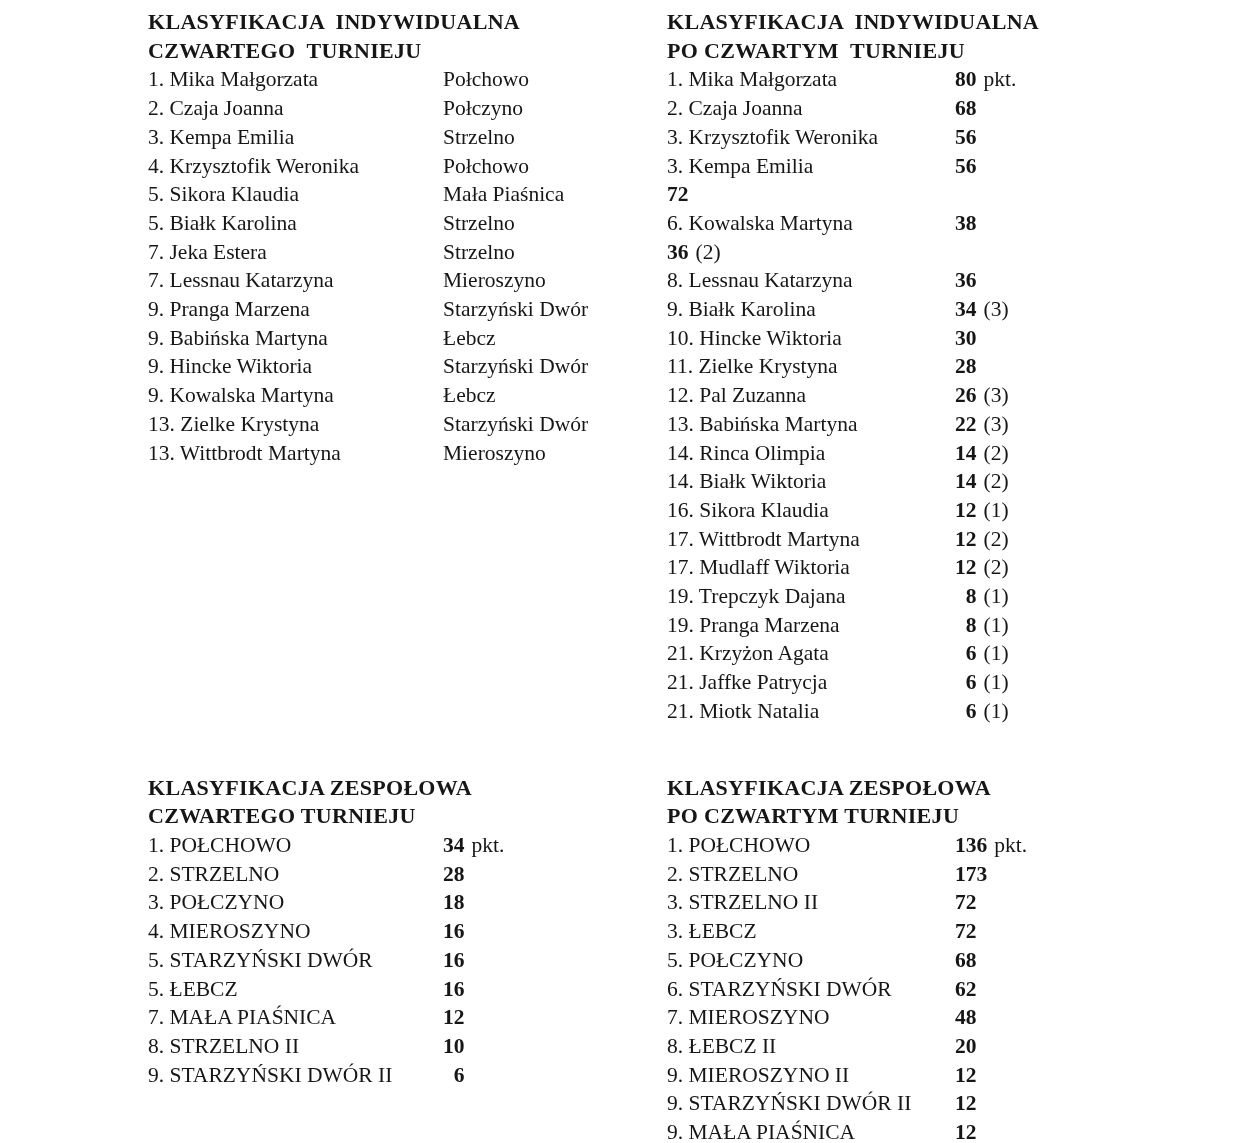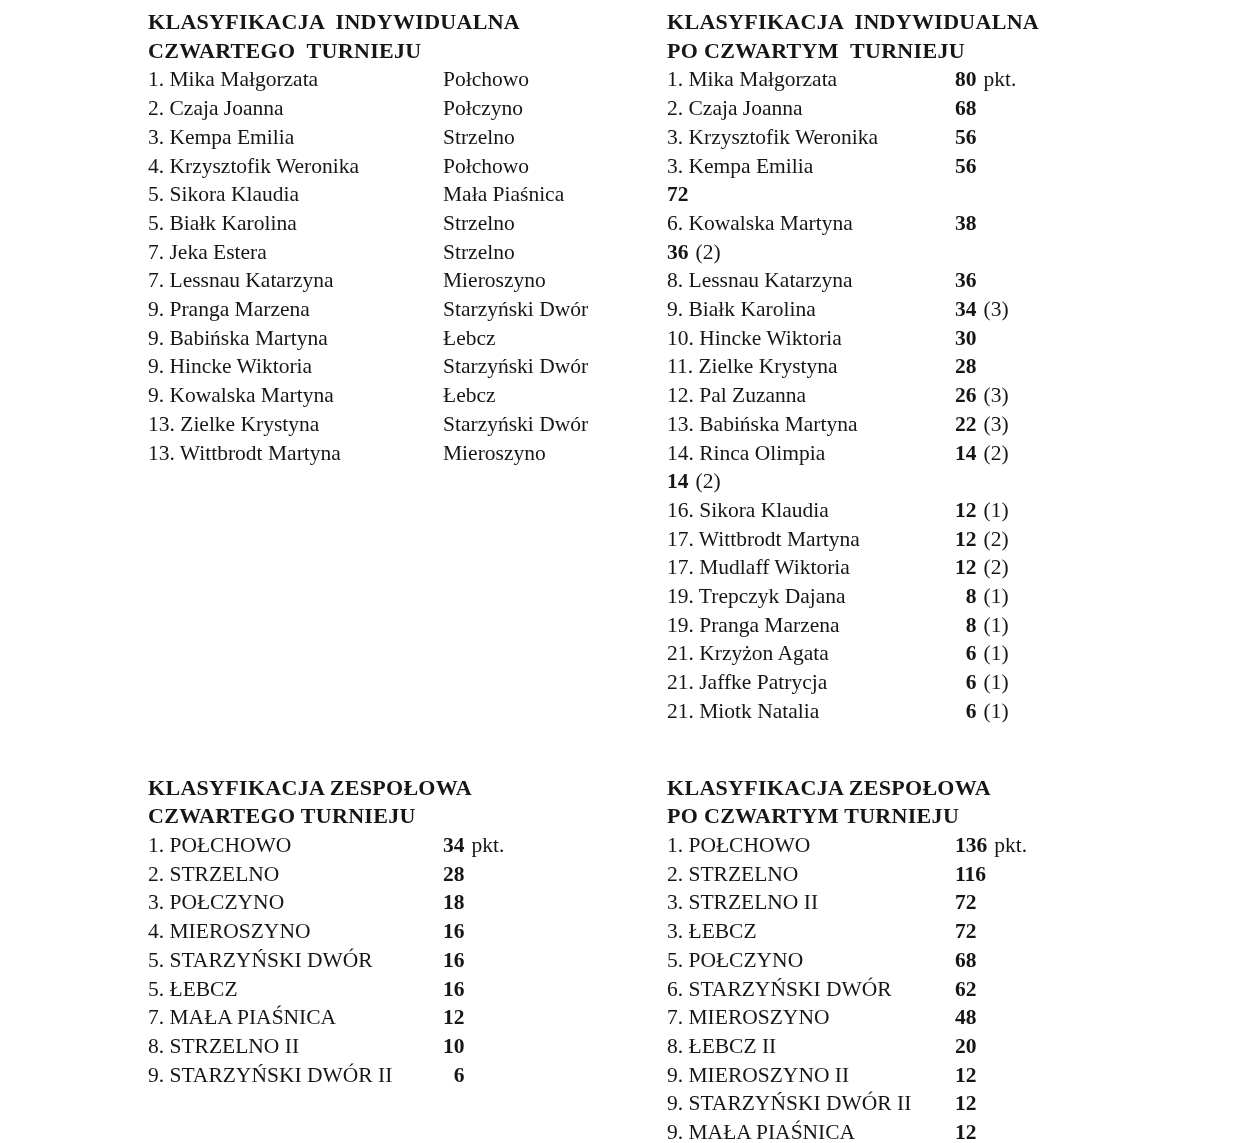--- a/index.html
+++ b/index.html
@@ -205,20 +205,21 @@
           <span class="nm">13. Babińska Martyna</span>
           <span class="pts"><span class="pn">22</span><span class="px">(3)</span></span>
         </div>
 
         <div class="row">
           <span class="nm">14. Rinca Olimpia</span>
           <span class="pts"><span class="pn">14</span><span class="px">(2)</span></span>
         </div>
 
         <div class="row">
+          <span class="nm">14. Białk Wiktoria</span>
           <span class="pts"><span class="pn">14</span><span class="px">(2)</span></span>
         </div>
 
         <div class="row">
           <span class="nm">16. Sikora Klaudia</span>
           <span class="pts"><span class="pn">12</span><span class="px">(1)</span></span>
         </div>
 
         <div class="row">
           <span class="nm">17. Wittbrodt Martyna</span>
@@ -318,21 +319,21 @@
     </h2>
     <div class="rows">
 
         <div class="row">
           <span class="nm">1. POŁCHOWO</span>
           <span class="pts"><span class="pn">136</span><span class="px">pkt.</span></span>
         </div>
 
         <div class="row">
           <span class="nm">2. STRZELNO</span>
-          <span class="pts"><span class="pn">116</span></span>
+          <span class="pts"><span class="pn">173</span></span>
         </div>
 
         <div class="row">
           <span class="nm">3. STRZELNO II</span>
           <span class="pts"><span class="pn">72</span></span>
         </div>
 
         <div class="row">
           <span class="nm">3. ŁEBCZ</span>
           <span class="pts"><span class="pn">72</span></span>

